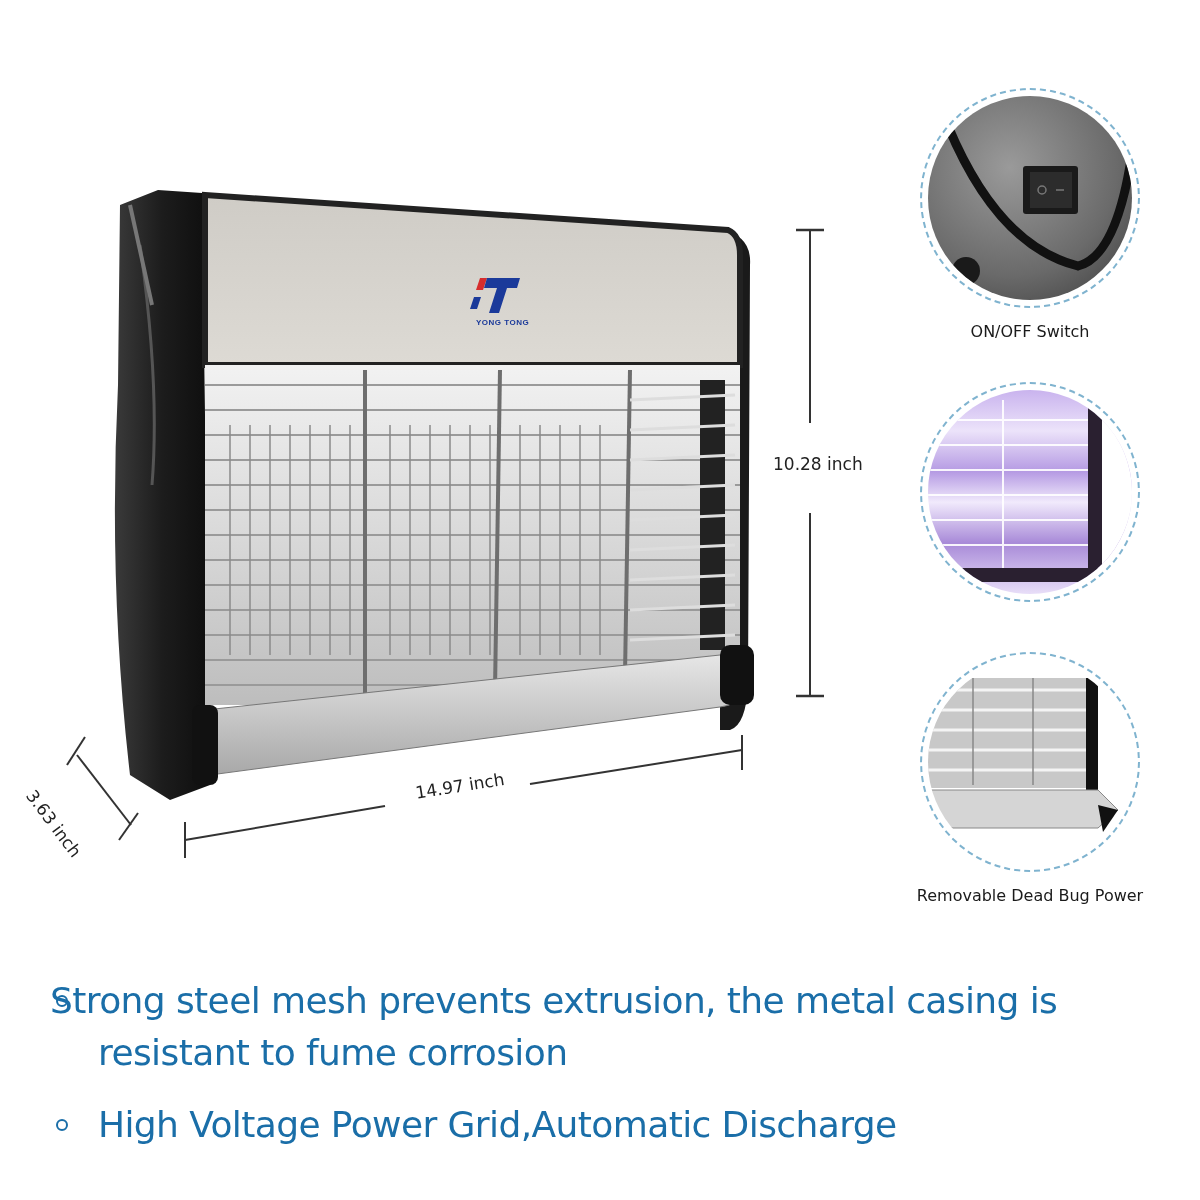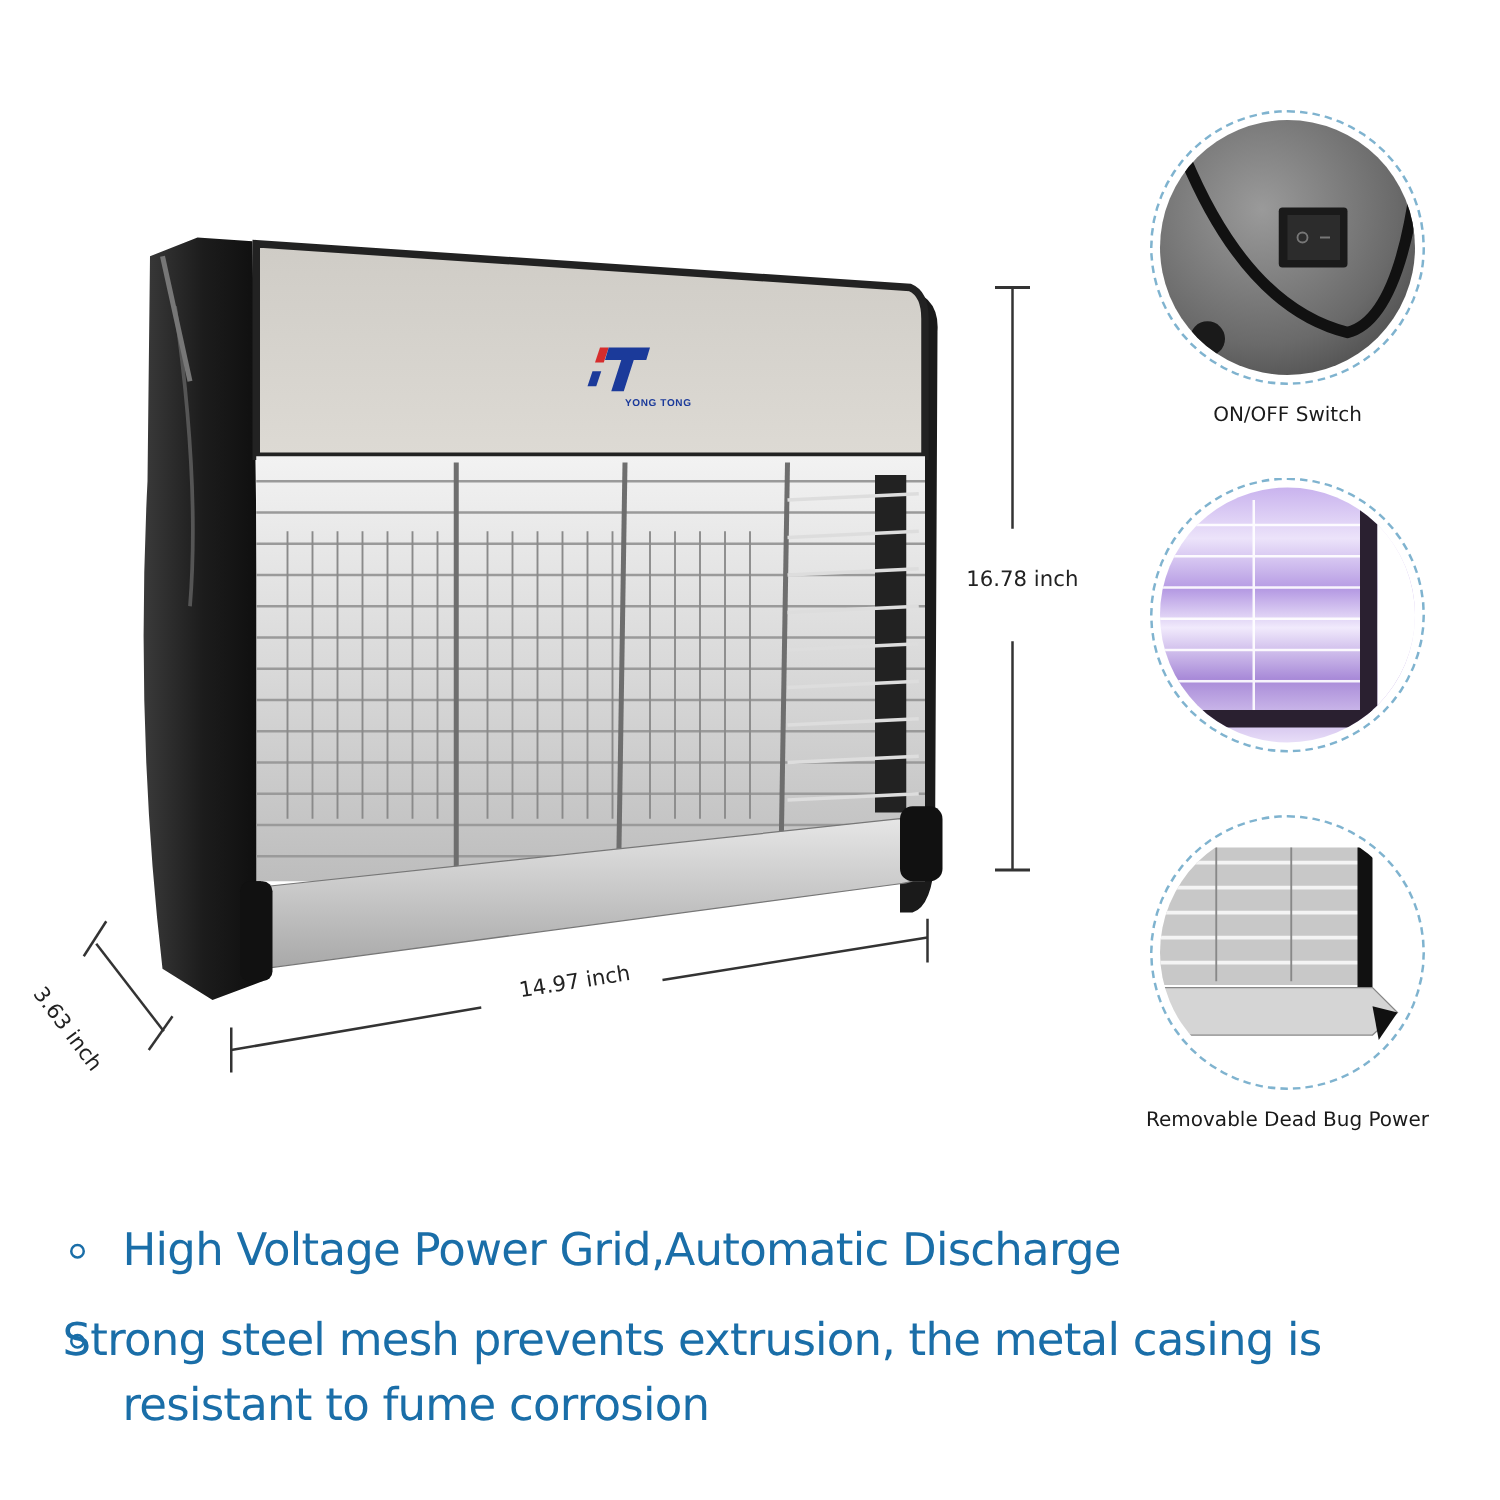--- a/index.html
+++ b/index.html
@@ -114,31 +114,31 @@
     <rect x="92" y="520" width="26" height="80" rx="8" fill="#111"></rect>
     <rect x="620" y="460" width="34" height="60" rx="10" fill="#111"></rect>
 
     <g>
       <polygon points="380,93 387,93 383,105 376,105" fill="#d62d2d"></polygon>
       <polygon points="374,112 381,112 377,124 370,124" fill="#1b3a9a"></polygon>
       <polygon points="387,93 420,93 417,103 407,103 399,128 389,128 397,103 384,103" fill="#1b3a9a"></polygon>
     </g>
   </svg>
 </div>
-<div class="abs" style="left:476px;top:318px;font-size:8px;color:#1b3a9a;font-weight:bold;letter-spacing:0.5px;font-family:'Liberation Sans',sans-serif;margin-left:24px;">YONG TONG</div>
+<div class="abs" style="left:476px;top:318px;font-size:8px;color:#1b3a9a;font-weight:bold;letter-spacing:0.5px;font-family:'Liberation Sans',sans-serif;">YONG TONG</div>
 
 <div class="abs" style="left:792px;top:228px;width:36px;height:470px;">
   <svg width="36" height="470">
     <line x1="18" y1="2" x2="18" y2="195" stroke="#333" stroke-width="2"></line>
     <line x1="18" y1="285" x2="18" y2="468" stroke="#333" stroke-width="2"></line>
     <line x1="4" y1="2" x2="32" y2="2" stroke="#333" stroke-width="2.5"></line>
     <line x1="4" y1="468" x2="32" y2="468" stroke="#333" stroke-width="2.5"></line>
   </svg>
 </div>
-<div class="abs dim-text" style="left:773px;top:454px;">16.78 inch</div>
+<div class="abs dim-text" style="left:773px;top:454px;">10.28 inch</div>
 
 <div class="abs" style="left:180px;top:730px;width:570px;height:135px;">
   <svg width="570" height="135">
     <line x1="5" y1="110" x2="205" y2="76" stroke="#333" stroke-width="2"></line>
     <line x1="350" y1="54" x2="562" y2="20" stroke="#333" stroke-width="2"></line>
     <line x1="5" y1="92" x2="5" y2="128" stroke="#333" stroke-width="2"></line>
     <line x1="562" y1="5" x2="562" y2="40" stroke="#333" stroke-width="2"></line>
   </svg>
 </div>
 <div class="abs dim-text" style="left:414px;top:783px;transform:rotate(-9deg);transform-origin:left top;">14.97 inch</div>
@@ -210,19 +210,19 @@
         <path d="M170 145 L190 150 L175 172 Z" fill="#111"></path>
       </svg>
     </div>
   </div>
   <div class="feature-label">Removable Dead Bug Power</div>
 </div>
 
 <div class="abs bullets">
   <div class="bullet">
     <span class="bullet-dot"></span>
-    <span class="bullet-text">High Voltage Power Grid,Automatic Discharge</span>
+    <span class="bullet-text" style="margin-left:-48px;padding-left:48px;text-indent:-48px;display:block;width:1080px;">Strong steel mesh prevents extrusion, the metal casing is resistant to fume corrosion</span>
   </div>
   <div class="bullet">
     <span class="bullet-dot"></span>
-    <span class="bullet-text" style="margin-left:-48px;padding-left:48px;text-indent:-48px;display:block;width:1080px;">Strong steel mesh prevents extrusion, the metal casing is resistant to fume corrosion</span>
+    <span class="bullet-text">High Voltage Power Grid,Automatic Discharge</span>
   </div>
 </div>
 
 </body></html>

